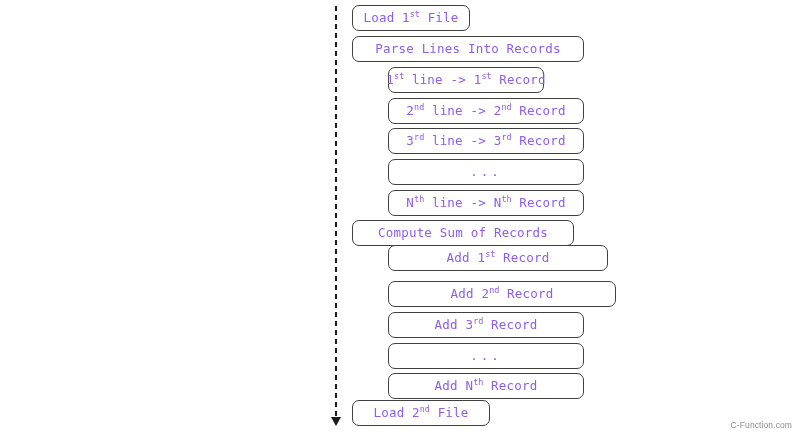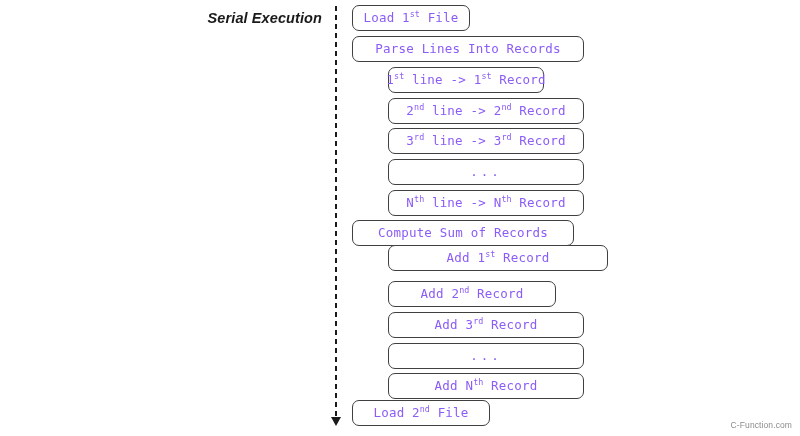--- a/index.html
+++ b/index.html
@@ -101,21 +101,20 @@
     color: #8c8c8c;
     letter-spacing: 0.1px;
     white-space: nowrap;
   }
 </style>
 </head>
 <body>
 
 <div id="canvas">
 
-  <div id="phase-label">Serial Execution</div>
 
   <div id="timeline"></div>
   <div id="timeline-arrowhead"></div>
 
   <div id="steps-layer">
       <div class="flow-box level-0" style="top: 5px; width: 118px;">
         <span class="box-label">Load 1<sup>st</sup> File</span>
       </div>
       <div class="flow-box level-0" style="top: 36px; width: 232px;">
         <span class="box-label">Parse Lines Into Records</span>
@@ -134,21 +133,21 @@
       </div>
       <div class="flow-box level-1" style="top: 190px; width: 196px;">
         <span class="box-label">N<sup>th</sup> line -&gt; N<sup>th</sup> Record</span>
       </div>
       <div class="flow-box level-0" style="top: 220px; width: 222px;">
         <span class="box-label">Compute Sum of Records</span>
       </div>
       <div class="flow-box level-1" style="top: 245px; width: 220px;">
         <span class="box-label">Add 1<sup>st</sup> Record</span>
       </div>
-      <div class="flow-box level-1" style="top: 281px; width: 168px;">
+      <div class="flow-box level-1" style="top: 281px; width: 228px;">
         <span class="box-label">Add 2<sup>nd</sup> Record</span>
       </div>
       <div class="flow-box level-1" style="top: 312px; width: 196px;">
         <span class="box-label">Add 3<sup>rd</sup> Record</span>
       </div>
       <div class="flow-box level-1 ellipsis" style="top: 343px; width: 196px;">
         <span class="box-label">...</span>
       </div>
       <div class="flow-box level-1" style="top: 373px; width: 196px;">
         <span class="box-label">Add N<sup>th</sup> Record</span>

